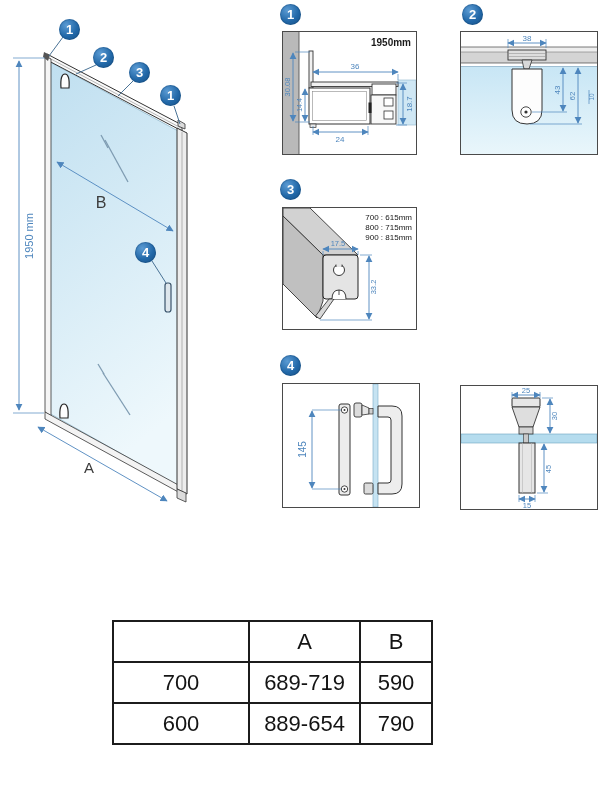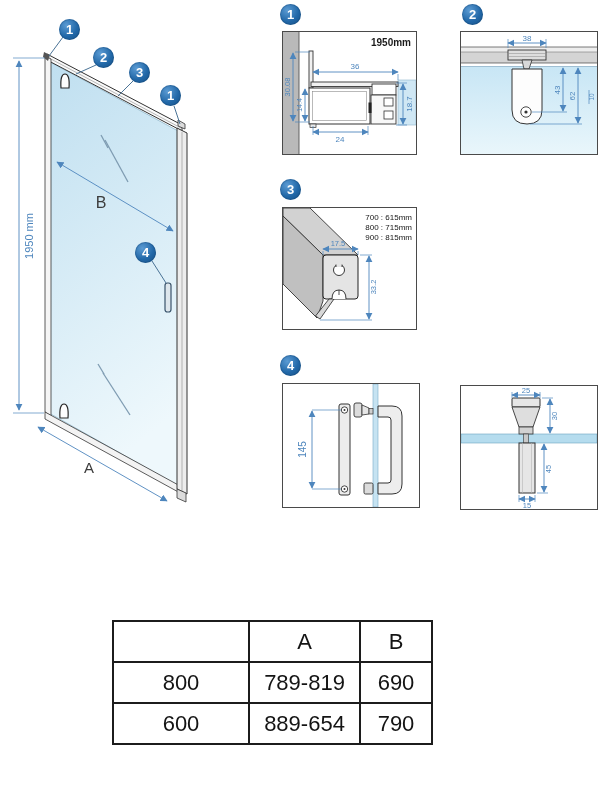--- a/index.html
+++ b/index.html
@@ -293,23 +293,23 @@
   </svg>
 
   <table class="spec">
     <tbody>
       <tr>
         <td class="c1"></td>
         <td class="c2">A</td>
         <td class="c3">B</td>
       </tr>
       <tr>
-        <td>800</td>
-        <td>789-819</td>
-        <td>690</td>
+        <td>700</td>
+        <td>689-719</td>
+        <td>590</td>
       </tr>
       <tr>
         <td>600</td>
         <td>889-654</td>
         <td>790</td>
       </tr>
     </tbody>
   </table>
 
 </div>

